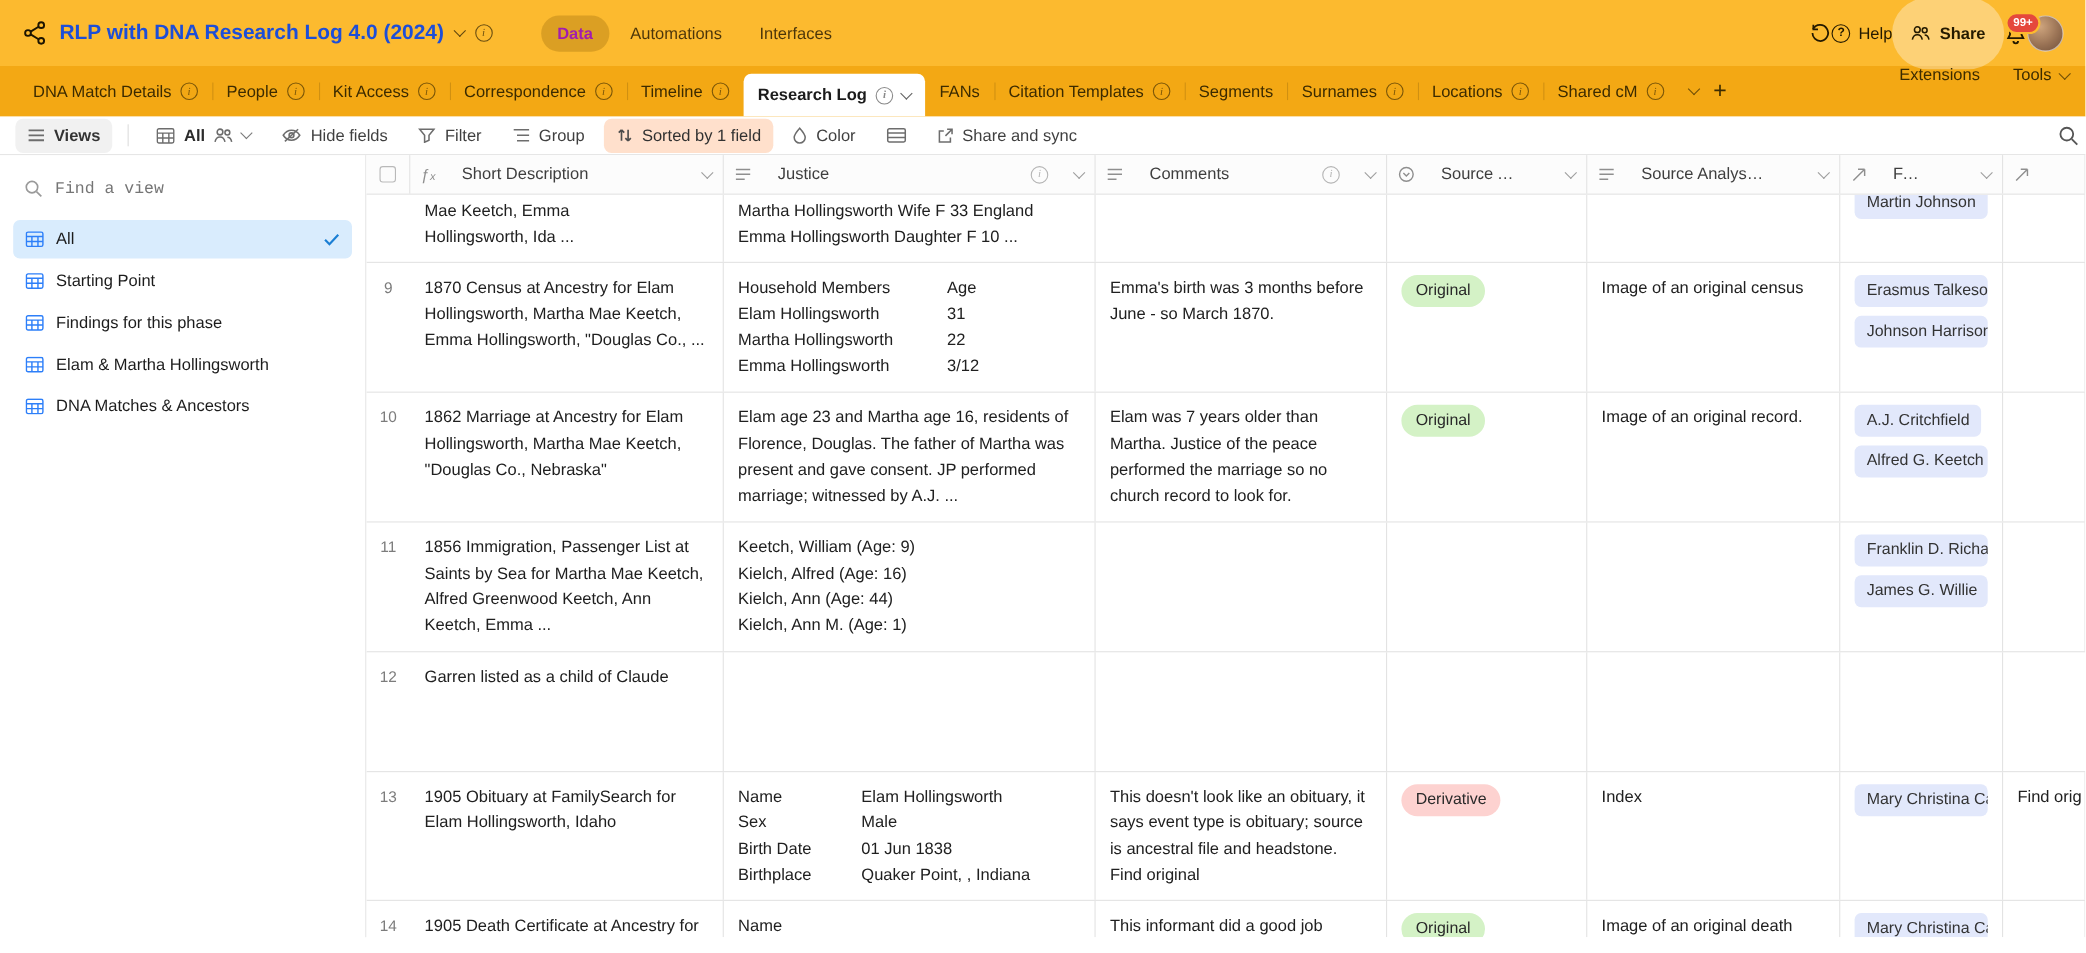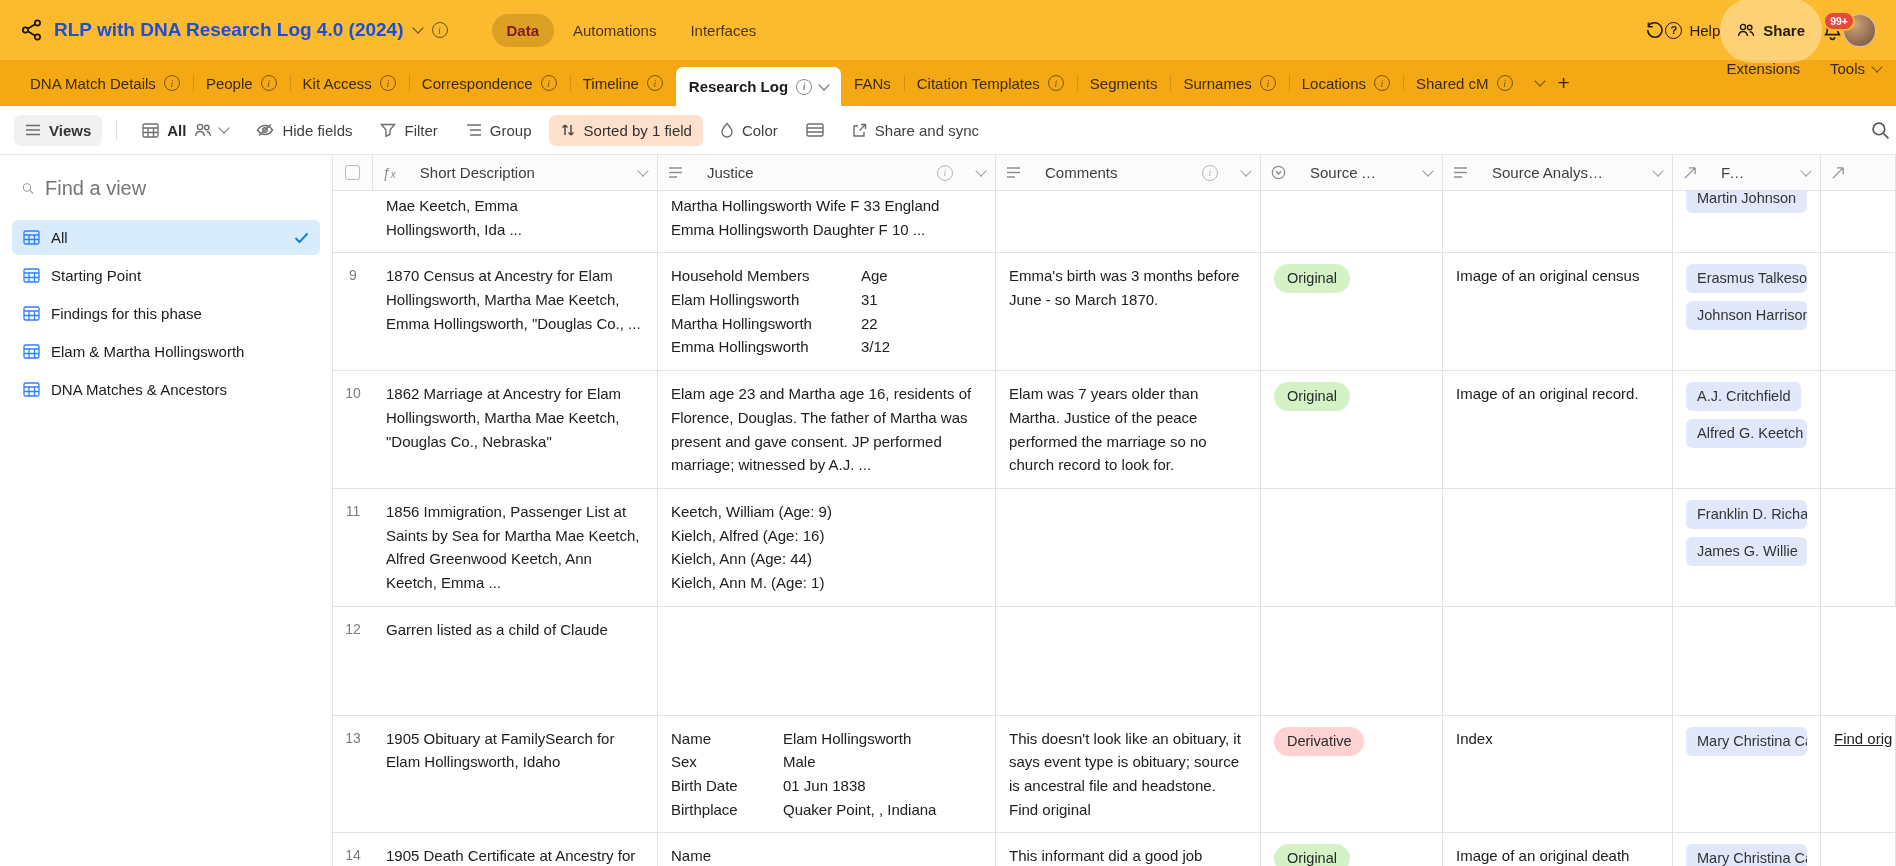--- a/index.html
+++ b/index.html
@@ -9,21 +9,21 @@
   
   .topbar{height:60px;background:#fcba2f;display:flex;align-items:center;justify-content:space-between;padding:0 20px}
   .tb-left{display:flex;align-items:center;gap:10px}
   .logo{display:flex;align-items:center;cursor:pointer}
   .tb-title{font-size:19px;font-weight:700;color:#1d4ed8;cursor:pointer}
   .chev{display:inline-block;width:8px;height:8px;border-right:1.7px solid currentColor;border-bottom:1.7px solid currentColor;transform:rotate(45deg);margin-top:-4px;opacity:.7}
   .info-ic{display:inline-flex;align-items:center;justify-content:center;width:16px;height:16px;border:1.2px solid currentColor;border-radius:50%;opacity:.65;flex:none}
   .info-ic::before{content:"i";font-size:10px;font-family:"Liberation Serif",serif;font-style:italic}
   .tb-nav{display:flex;gap:4px;margin-left:34px}
   .nav-pill{padding:8px 15px;border-radius:999px;font-size:15px;color:rgba(30,20,0,.8);cursor:pointer}
-  .nav-pill.active{background:rgba(120,80,0,.25);color:#7f1d1d;font-weight:600}
+  .nav-pill.active{background:rgba(120,80,0,.25);color:#a21caf;font-weight:600}
   .tb-right{display:flex;align-items:center;color:#241a00}
   .icon-btn{display:flex;cursor:pointer}
   .tb-help{display:flex;align-items:center;gap:7px;font-size:15px;cursor:pointer}
   .q-ic{display:inline-flex;align-items:center;justify-content:center;width:17px;height:17px;border:1.4px solid currentColor;border-radius:50%;font-size:11px;font-weight:700}
   .q-ic::before{content:"?"}
   .tb-share{display:flex;align-items:center;gap:8px;font-size:15px;font-weight:600;background:rgba(255,255,255,.34);border-radius:999px;padding:24px 17px;cursor:pointer}
   .bell-wrap{position:relative;cursor:pointer;display:flex}
   .badge{position:absolute;top:-9px;right:-12px;background:#e5483c;color:#fff;font-size:10.5px;font-weight:700;padding:2px 5px;border-radius:999px;border:2px solid #fcba2f}
   .avatar{width:33px;height:33px;border-radius:50%;background:radial-gradient(circle at 35% 30%,#cfa57e 0%,#9a7355 55%,#6e4f3a 100%);border:1.5px solid rgba(255,255,255,.55);cursor:pointer}
 
@@ -33,36 +33,36 @@
   .ttab{display:flex;align-items:center;gap:8px;padding:0 13px;font-size:15px;color:#3c2b00;cursor:pointer;position:relative;white-space:nowrap}
   .ttab:not(.active)+.ttab:not(.active)::before{content:"";position:absolute;left:0;top:15px;bottom:15px;width:1px;background:rgba(0,0,0,.14)}
   .ttab.active{background:#fff;border-radius:7px 7px 0 0;margin-top:7px;color:#1b1b1b;font-weight:700}
   .ttab.active .info-ic{color:#8a8a8a;opacity:1}
   .tab-tools{display:flex;align-items:center;gap:6px;padding:0 10px;color:#3c2b00}
   .plus{font-size:21px;font-weight:400;cursor:pointer;padding:0 8px;color:#3c2b00}
   .tab-right{margin-left:auto;display:flex;align-items:flex-start}
   .rtab{display:flex;align-items:center;gap:8px;padding:0 15px;font-size:15px;color:#3c2b00;cursor:pointer;white-space:nowrap}
 
   
-  .toolbar{height:49px;display:flex;align-items:center;gap:6px;padding:0 14px;border-bottom:1px solid #e6e6e6;background:#fff}
+  .toolbar{height:35px;display:flex;align-items:center;gap:6px;padding:0 14px;border-bottom:1px solid #e6e6e6;background:#fff}
   .tb-item{display:flex;align-items:center;gap:8px;font-size:15px;color:#3f3f3f;padding:7px 11px;border-radius:7px;cursor:pointer;white-space:nowrap}
   .tb-item svg{color:#6d6d6d}
   .views-btn{background:#f1f1f1;font-weight:600;color:#333}
   .vsep{width:1px;height:20px;background:#ddd;margin:0 8px}
   .view-name{font-weight:700;color:#2b2b2b}
   .blue-ic{color:#2d7ff9 !important;display:flex}
   .sorted{background:#ffe0cc;color:#313131}
   .sorted svg{color:#4c4c4c}
   .tb-search{margin-left:auto;margin-right:-8px;display:flex;cursor:pointer}
 
   
   .content{display:flex;height:711px}
   .sidebar{width:333px;border-right:1px solid #e6e6e6;padding:16px 12px 0;display:flex;flex-direction:column;flex:none}
   .find-view{display:flex;align-items:center;gap:11px;padding:6px 10px;color:#9a9a9a}
-  .find-view input{border:none;outline:none;font-size:20px;flex:1;color:#8b5cf6;background:transparent;font-family:Liberation Sans, sans-serif}
+  .find-view input{border:none;outline:none;font-size:15px;flex:1;color:#8b5cf6;background:transparent;font-family:Liberation Mono, monospace}
   .view-list{margin-top:14px;display:flex;flex-direction:column;gap:3px}
   .view-item{display:flex;align-items:center;gap:11px;padding:9px 11px;border-radius:6px;font-size:15px;color:#1c1c1c;cursor:pointer}
   .view-item.selected{background:#d9ecfd}
   .vicon{color:#2d7ff9;display:flex;flex:none}
   .check{margin-left:auto;color:#1b7fd4;display:flex}
 
   
   .grid{flex:1;overflow:hidden;--cols:40px 285px 338px 265px 182px 230px 148px minmax(60px,1fr)}
   .grid-header{display:grid;grid-template-columns:var(--cols);height:36px;border-bottom:1px solid #e3e3e3;background:#fcfcfc}
   .gh-num{display:flex;align-items:center;justify-content:center;border-right:1px solid #e3e3e3}
@@ -560,21 +560,21 @@
             </div>
           </div>
           <div class="g-cell">This doesn't look like an obituary, it says event type is obituary; source is ancestral file and headstone. Find original</div>
           <div class="g-cell"><span class="badge-select red">Derivative</span></div>
           <div class="g-cell">Index</div>
           <div class="g-cell">
             <div class="chips">
               <span class="chip">Mary Christina Car</span>
             </div>
           </div>
-          <div class="g-cell" style="white-space: nowrap; text-decoration: underline;">Find orig</div>
+          <div class="g-cell" style="white-space: nowrap;">Find orig</div>
         </div>
         <div class="grid-row">
           <div class="g-num">14</div>
           <div class="g-cell">
             <div class="desc">1905 Death Certificate at Ancestry for Elam</div>
           </div>
           <div class="g-cell">
             <div>Name</div>
           </div>
           <div class="g-cell">This informant did a good job</div>

